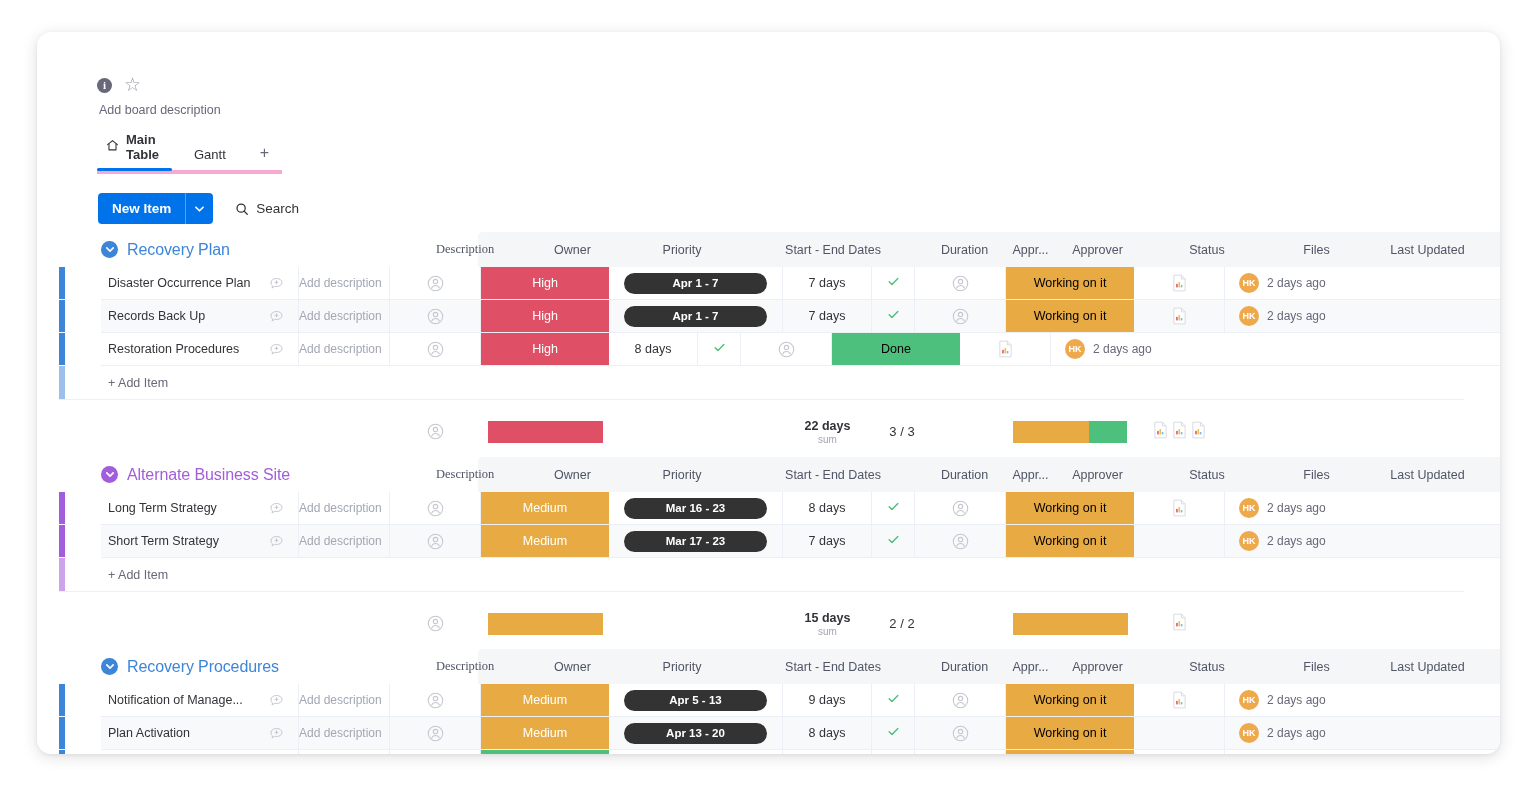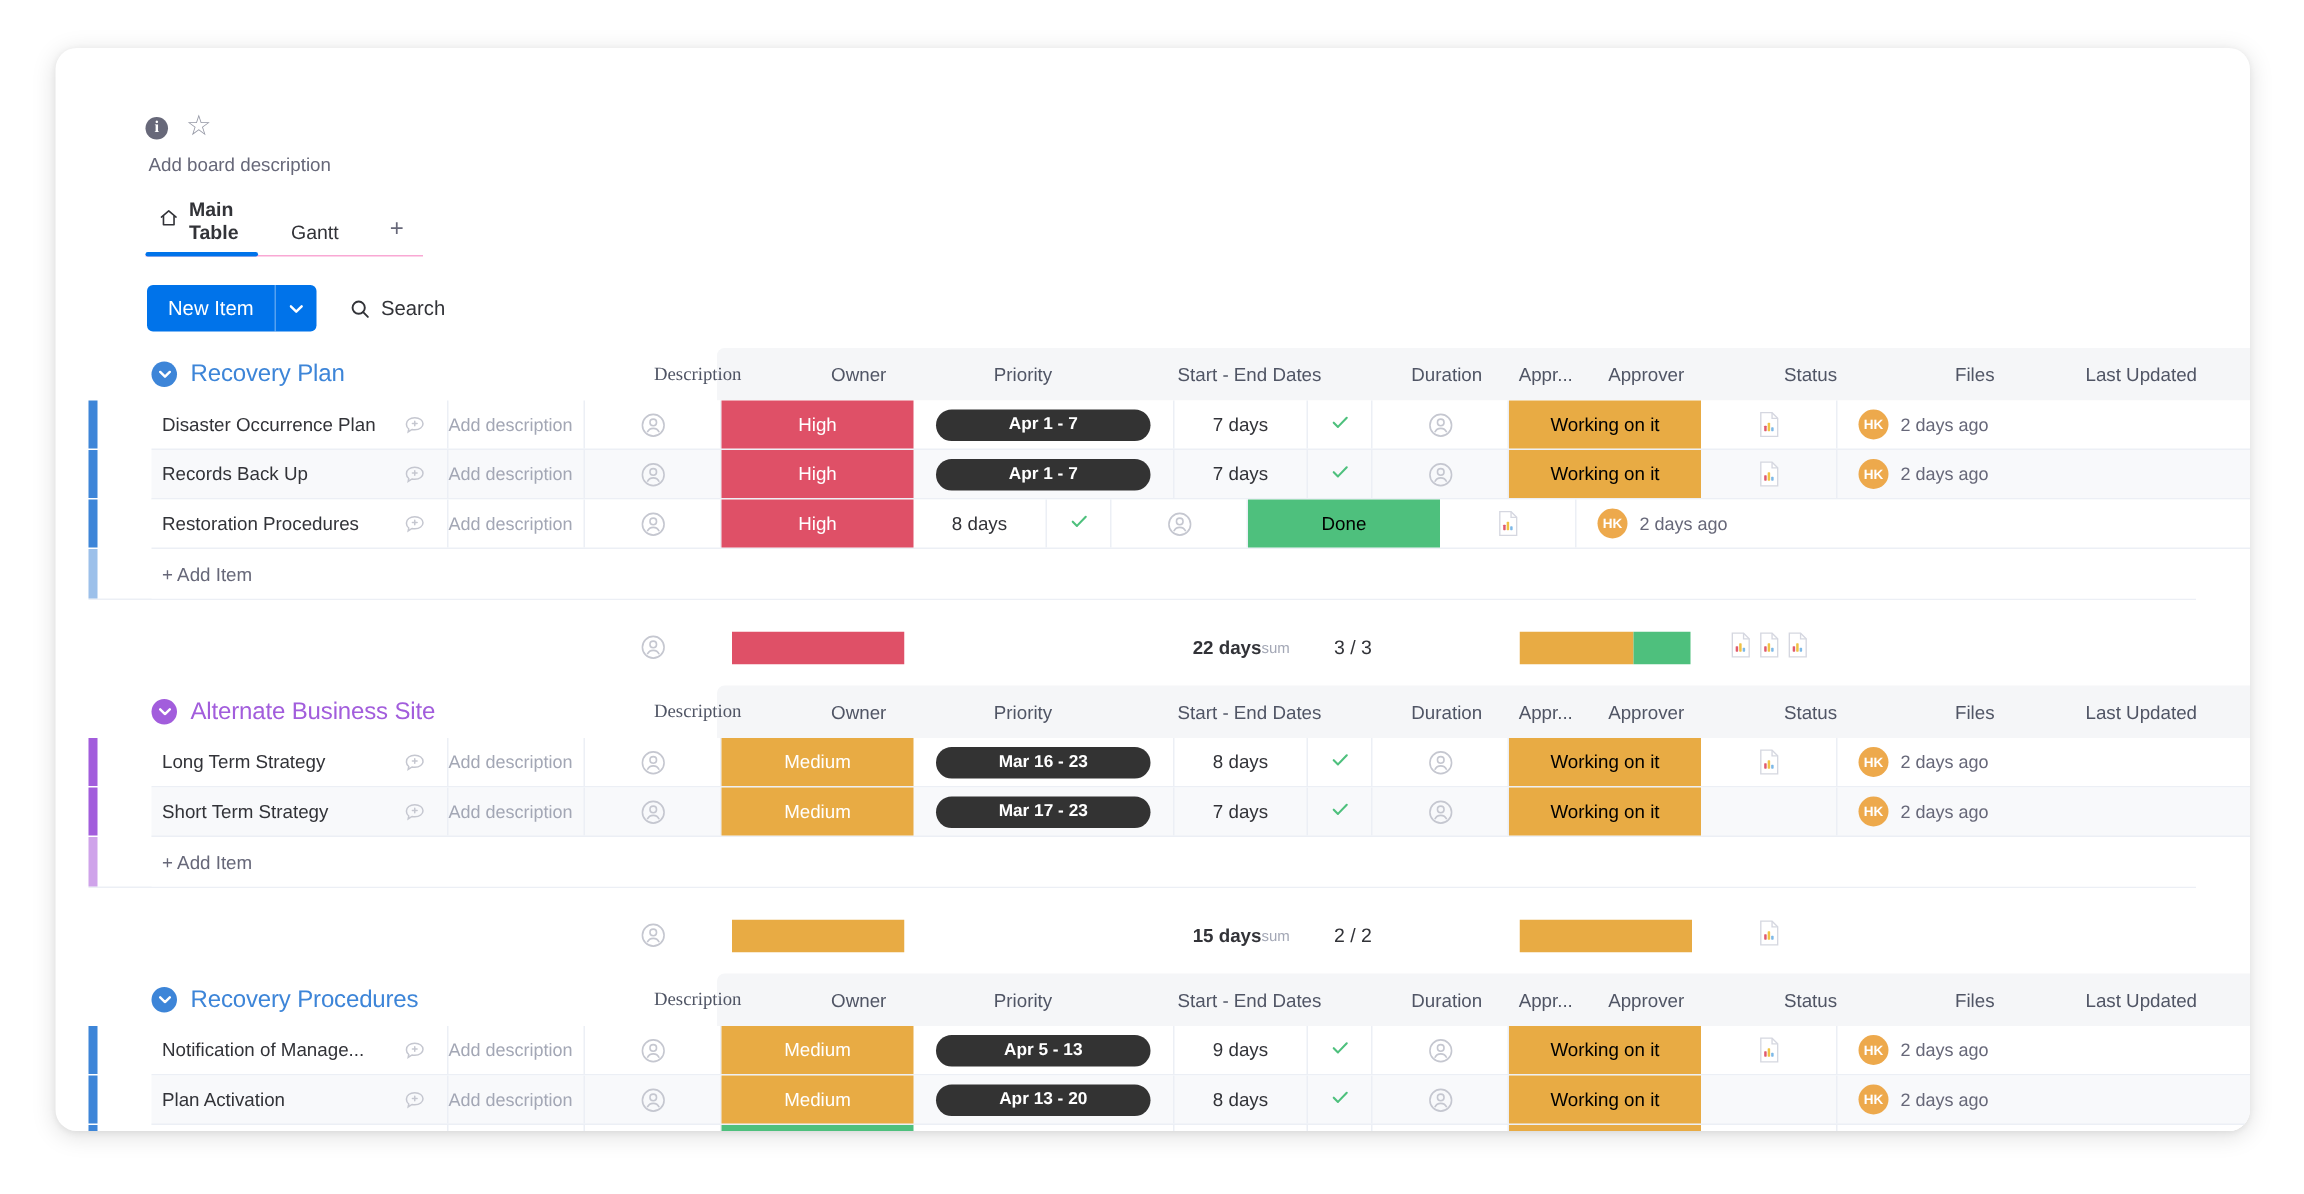--- a/index.html
+++ b/index.html
@@ -45,21 +45,21 @@
 
   .board-desc {
     margin-top: 9px; margin-left: 2px;
     font-size: 12.5px; color: #676879;
   }
 
   
   .tabs {
     display: flex; align-items: flex-end;
     margin-top: 11px; margin-left: 0px;
-    border-bottom: 1px solid #f9a8d4;
+    border-bottom: 4px solid #f9a8d4;
     width: 185px;
   }
   .tab {
     display: flex; align-items: center; gap: 7px;
     padding: 4px 13px 8px 9px;
     font-size: 13px; color: #323338; font-weight: 600;
     position: relative;
   }
   .tab.inactive { font-weight: 400; color: #323338; padding-left: 22px; padding-right: 20px;}
   .tab.active::after {
@@ -70,21 +70,21 @@
   .tab-plus { padding: 2px 14px 8px 14px; font-size: 16px; color: #676879; }
 
   
   .toolbar { display: flex; align-items: center; gap: 22px; margin-top: 19px; margin-left: 1px; }
   .new-item-btn {
     display: flex; align-items: center;
     background: #0073ea; color: #fff; border-radius: 4px;
     height: 31px; font-size: 13.5px; font-weight: 500;
     overflow: hidden;
   }
-  .new-item-label { padding: 0 14px; }
+  .new-item-label { padding: 0 14px; font-weight: bold; }
   .new-item-caret {
     border-left: 1px solid rgba(255,255,255,0.33);
     padding: 0 9px; height: 100%;
     display: flex; align-items: center; font-size: 9px;
   }
   .search-btn { display: flex; align-items: center; gap: 7px; font-size: 13.5px; color: #323338; }
   .search-glyph { display: inline-flex; }
 
   
   .table-wrap {
@@ -185,21 +185,21 @@
   }
   .updt-text { color: #676879; font-size: 12px; }
 
   
   .add-row { height: 33px; display: flex; align-items: center; position: relative; background:#fff; }
   .add-row .row-color { height: 33px; }
   .add-label { font-size: 12.5px; color: #676879; padding-left: 7px; }
 
   
   .summary-row { height: 47px; display: flex; align-items: center; margin-top: 8px; }
-  .sum-dur { display: flex; flex-direction: row; align-items: center; justify-content: center; }
+  .sum-dur { display: flex; flex-direction: column; align-items: center; justify-content: center; }
   .sum-dur-main { font-size: 12.5px; font-weight: 700; color: #323338; }
   .sum-dur-sub { font-size: 10px; color: #a3a7b5; margin-top: 1px; }
   .sum-count { font-size: 13px; color: #323338; }
   .sum-bar { width: 115px; height: 22px; display: flex; overflow: hidden; }
   .sum-files { display: flex; gap: 4px; align-items: center; justify-content: center; }
 
   .group-block { margin-bottom: 2px; }
   .divider-line { height: 1px; background: #eceff5; width: 1405px; margin-left: -42px; }
 </style>
 </head>

